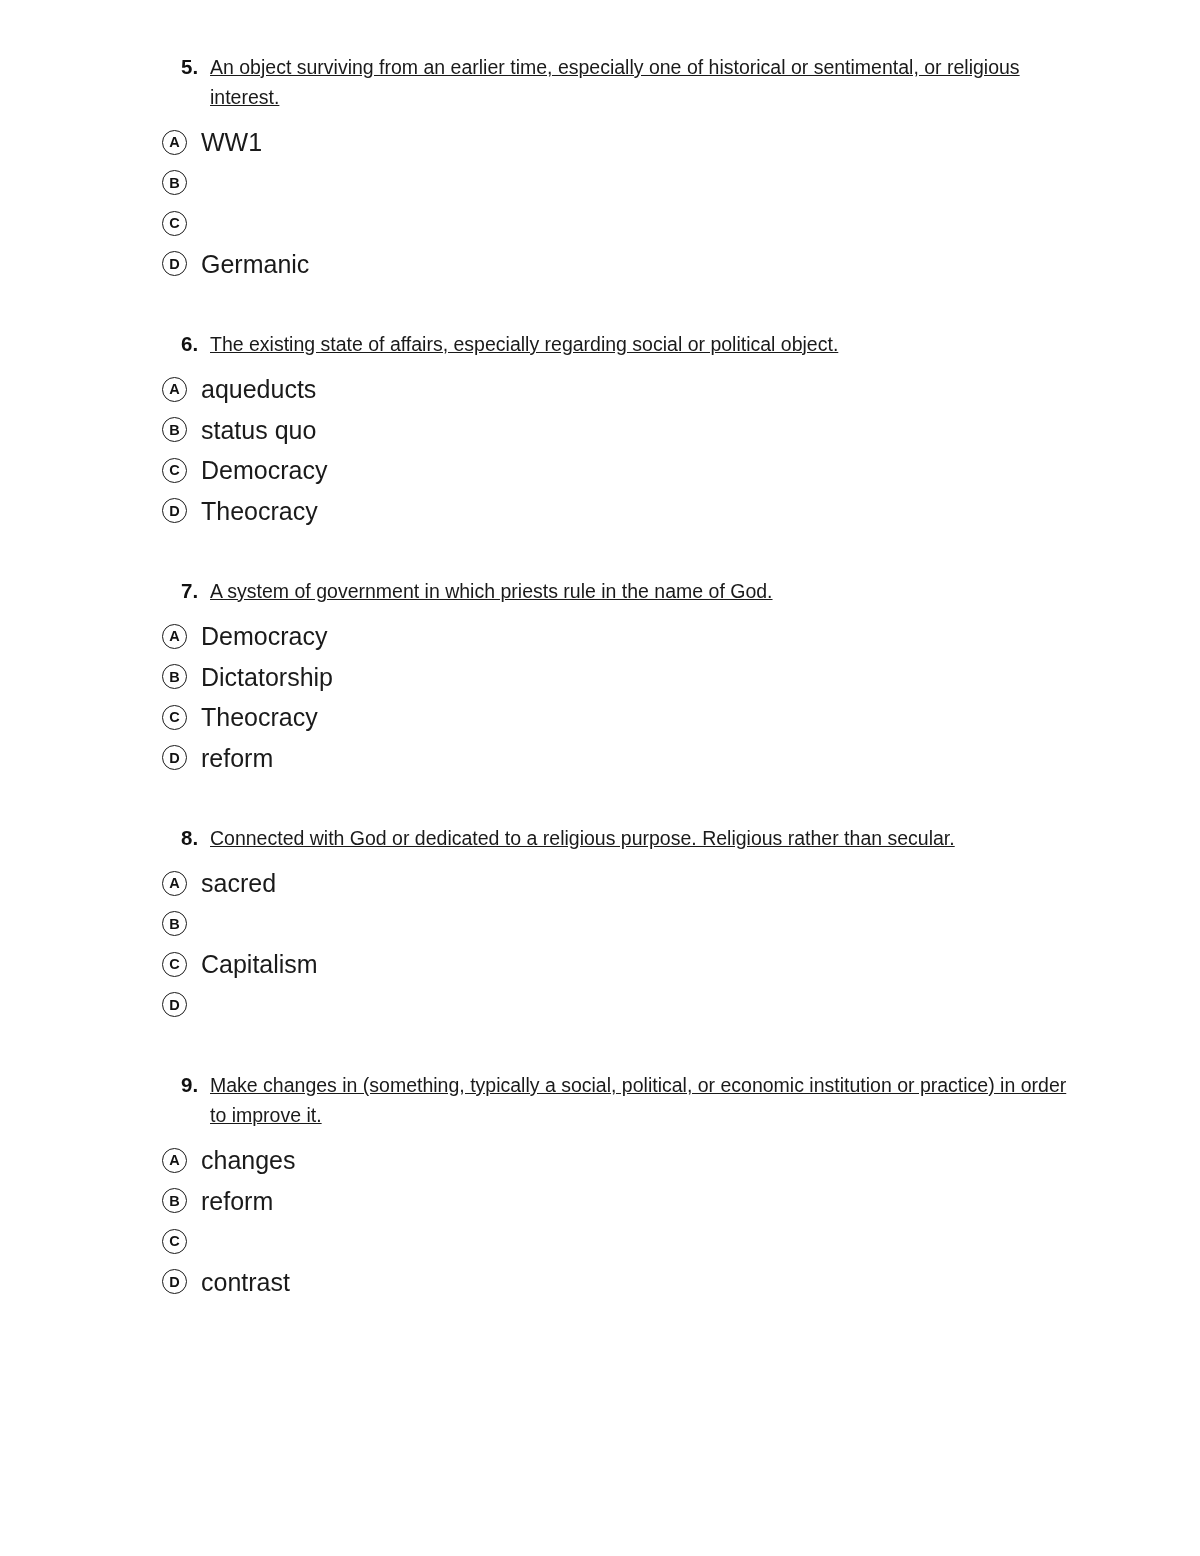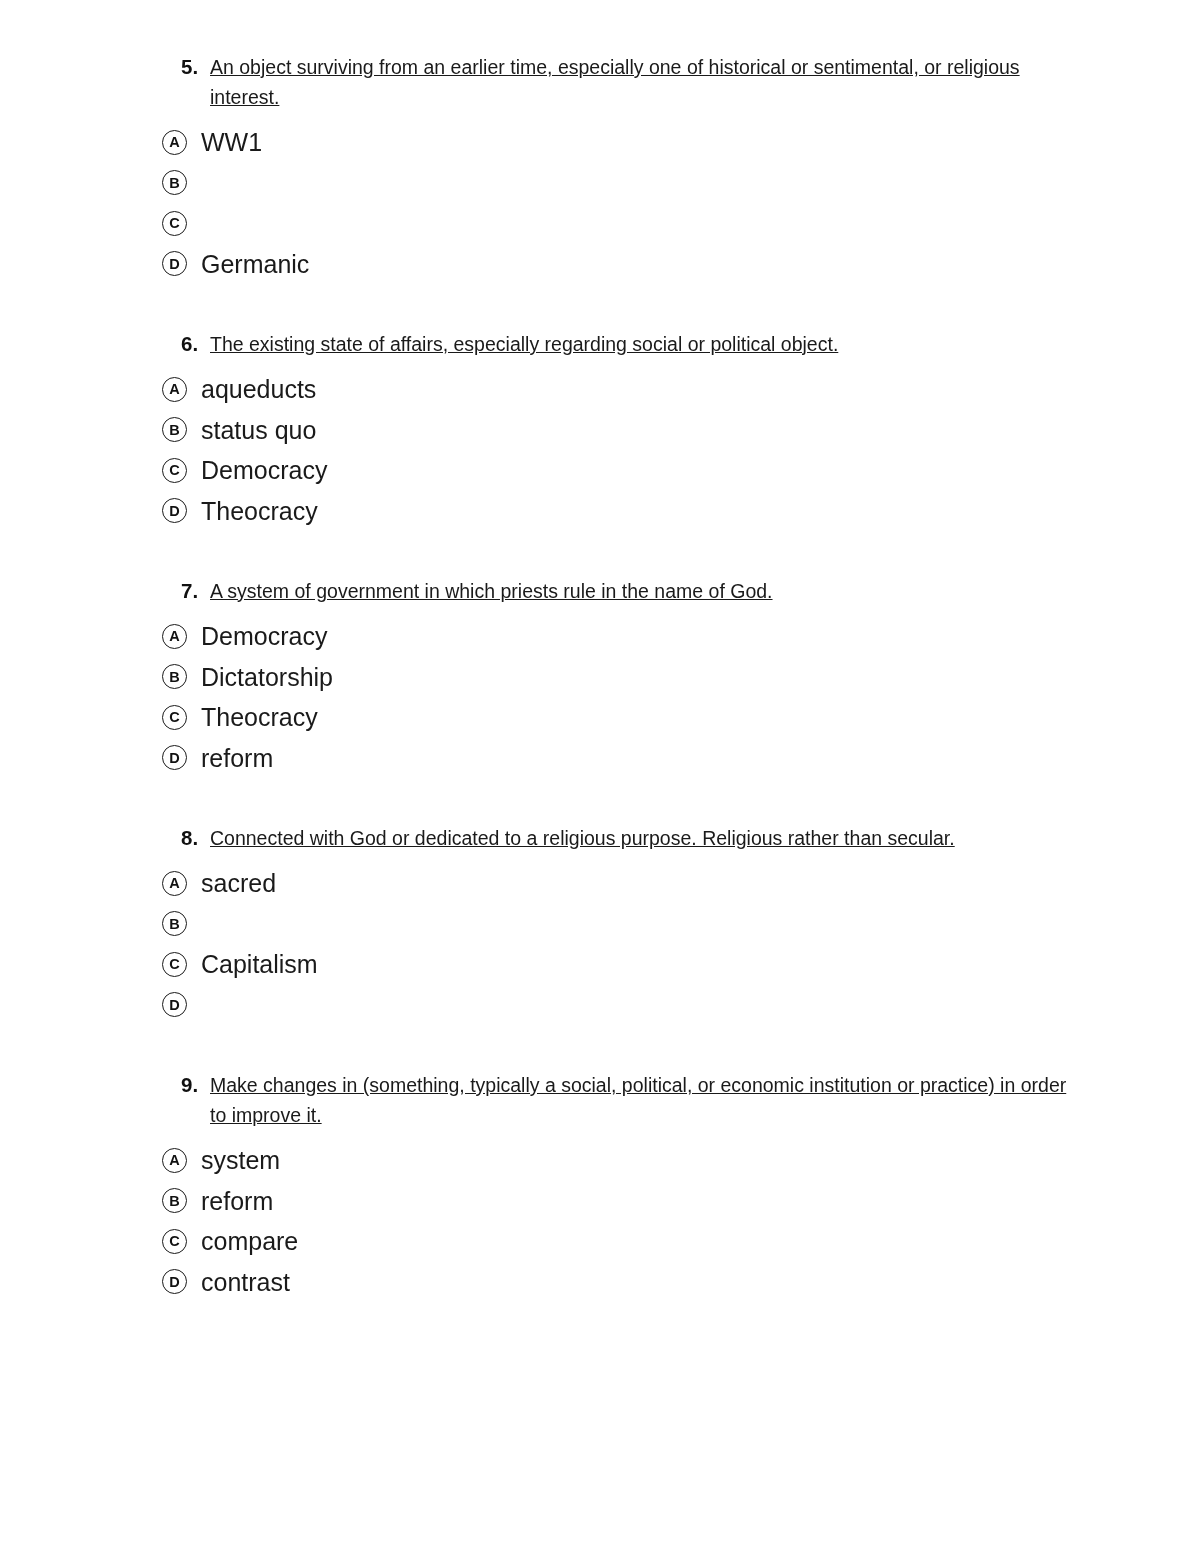--- a/index.html
+++ b/index.html
@@ -192,29 +192,28 @@
         </div>
       </div>
       <div class="question-block">
         <div class="question-head">
           <div class="question-number">9.</div>
           <div class="question-text">Make changes in (something, typically a social, political, or economic institution or practice) in order to improve it.</div>
         </div>
         <div class="options">
           <div class="option-row">
             <div class="option-marker">A</div>
-            <div class="option-label">system</div>
+            <div class="option-label">changes</div>
           </div>
           <div class="option-row">
             <div class="option-marker">B</div>
             <div class="option-label">reform</div>
           </div>
           <div class="option-row">
             <div class="option-marker">C</div>
-            <div class="option-label">compare</div>
           </div>
           <div class="option-row">
             <div class="option-marker">D</div>
             <div class="option-label">contrast</div>
           </div>
         </div>
       </div>
     </div>
 </div>
 

